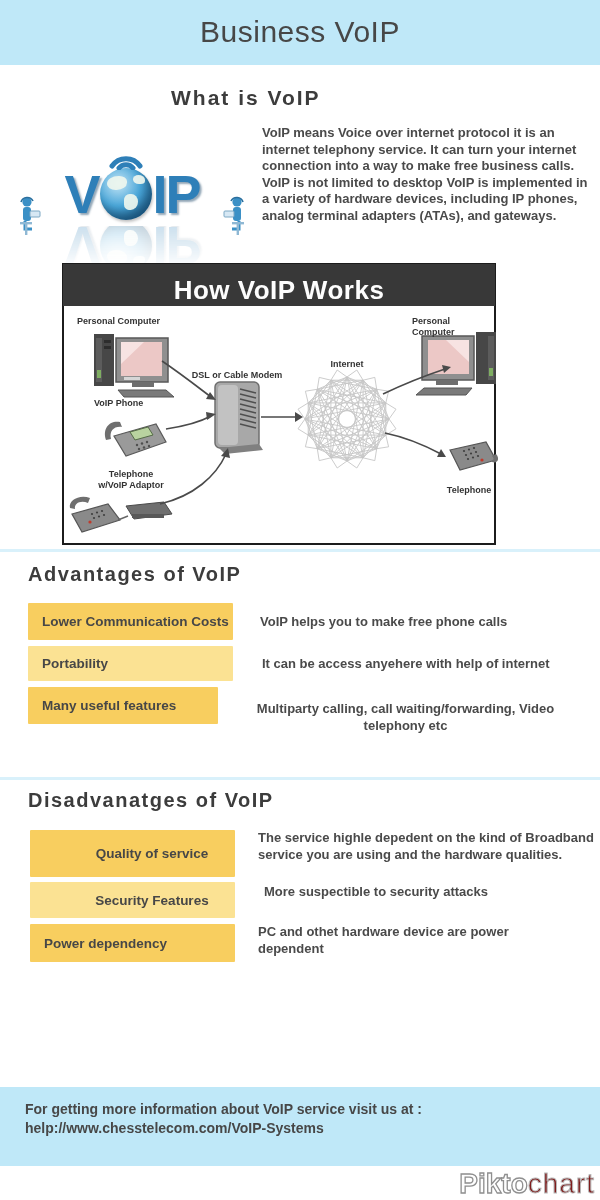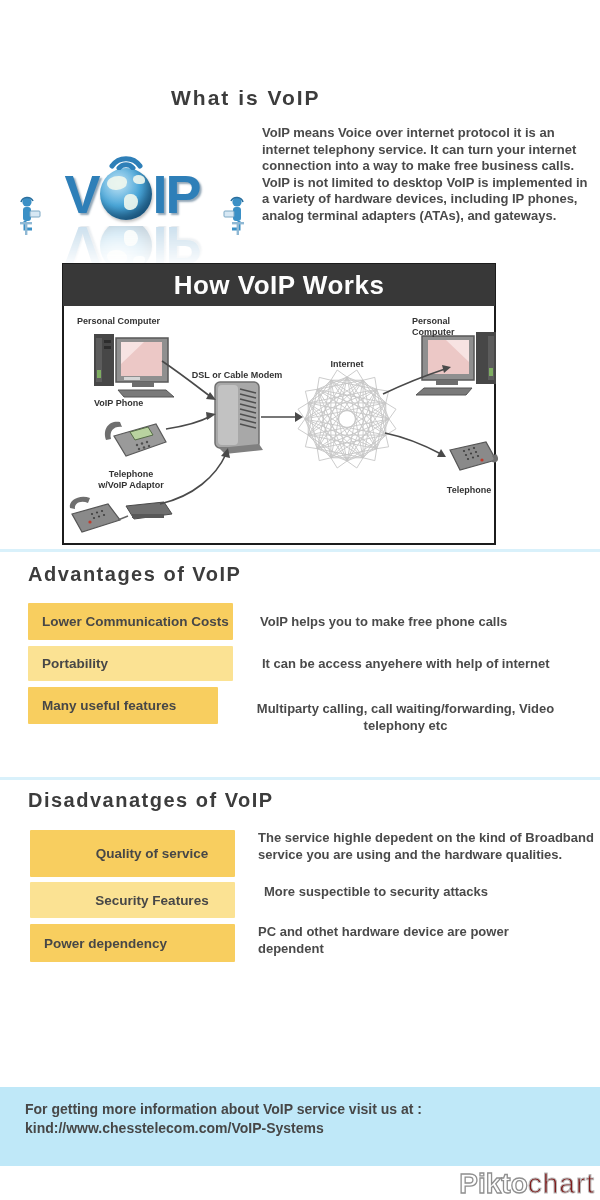--- a/index.html
+++ b/index.html
@@ -32,21 +32,21 @@
   .logo-figure { position:absolute; top:38px; }
   .fig-left { left:10px; }
   .fig-right { right:10px; transform:scaleX(-1); }
   .logo-reflection { position:relative; height:56px; margin-top:-4px; transform:scaleY(-1); opacity:.26; overflow:hidden;
         -webkit-mask-image:linear-gradient(to top, rgba(0,0,0,.95), transparent 75%);
         mask-image:linear-gradient(to top, rgba(0,0,0,.95), transparent 75%); }
   .logo-reflection .logo-row { margin-top:0; }
 
   
   .diagram { position:absolute; left:62px; top:263px; width:434px; height:282px; border:2px solid #1c1c1c; background:#fff; }
-  .diagram-header { height:42px; background:#383838; display:flex; align-items:center; justify-content:center; margin:-1px -1px 0 -1px; }
+  .diagram-header { height:42px; background:#383838; display:flex; align-items:flex-end; justify-content:center; margin:-1px -1px 0 -1px; }
   .diagram-title { color:#fdfdfd; font-size:26px; font-weight:bold; letter-spacing:.5px; }
   .diagram-body { position:relative; width:100%; height:236px; }
   .diagram-body svg.scene { position:absolute; left:0; top:0; }
   .dlabel { position:absolute; font-size:9px; font-weight:bold; color:#333; line-height:11px; }
   .dl-pc-left { left:13px; top:10px; }
   .dl-pc-right { left:348px; top:10px; }
   .dl-modem { left:110px; top:64px; width:126px; text-align:center; }
   .dl-internet { left:243px; top:53px; width:80px; text-align:center; }
   .dl-voipphone { left:30px; top:92px; }
   .dl-adaptor { left:8px; top:163px; width:118px; text-align:center; }
@@ -86,20 +86,23 @@
   
   .watermark { position:absolute; right:5px; top:1168px; font-size:28px; white-space:nowrap; }
   .wm-bold { font-weight:bold; color:#fefefe; -webkit-text-stroke:1.3px #8f8f8f; }
   .wm-light { font-weight:normal; color:#7f1d1d; -webkit-text-stroke:1px #b9b9b9; letter-spacing:1px; }
 </style>
 </head>
 <body>
 
 <div id="canvas">
 
+  <div class="band band-top">
+    <div class="main-title">Business VoIP</div>
+  </div>
 
   <div class="what-heading">What is VoIP</div>
   <div class="intro-para">VoIP means Voice over internet protocol it is an internet telephony service. It can turn your internet connection into a way to make free business calls. VoIP  is not limited to desktop VoIP is implemented in a variety of hardware devices, including IP phones, analog terminal adapters (ATAs), and gateways.</div>
 
   <div class="logo">
     <div class="logo-row">
       <span class="logo-letter">V</span>
       <span class="globe">
         <span class="continent c1"></span>
         <span class="continent c2"></span>
@@ -404,18 +407,18 @@
   <div class="ybox dark center dis-box-0">Quality of service</div>
   <div class="ybox light center dis-box-1">Security Features</div>
   <div class="ybox dark pad-left dis-box-2">Power dependency</div>
   <div class="desc dis-desc-1">More suspectible to security attacks</div>
   <div class="desc dis-desc-0">The service highle depedent on the kind of Broadband service you are using and the hardware qualities.</div>
   <div class="desc dis-desc-2">PC and othet hardware device are power dependent</div>
 
   <div class="band band-bottom"></div>
   <div class="footer-text">
     <div>For getting more information about VoIP service visit us at :</div>
-    <div>kind://www.chesstelecom.com/VoIP-Systems</div>
+    <div>help://www.chesstelecom.com/VoIP-Systems</div>
   </div>
 
   <div class="watermark"><span class="wm-bold">Pikto</span><span class="wm-light">chart</span></div>
 
 </div>
 
 </body></html>

